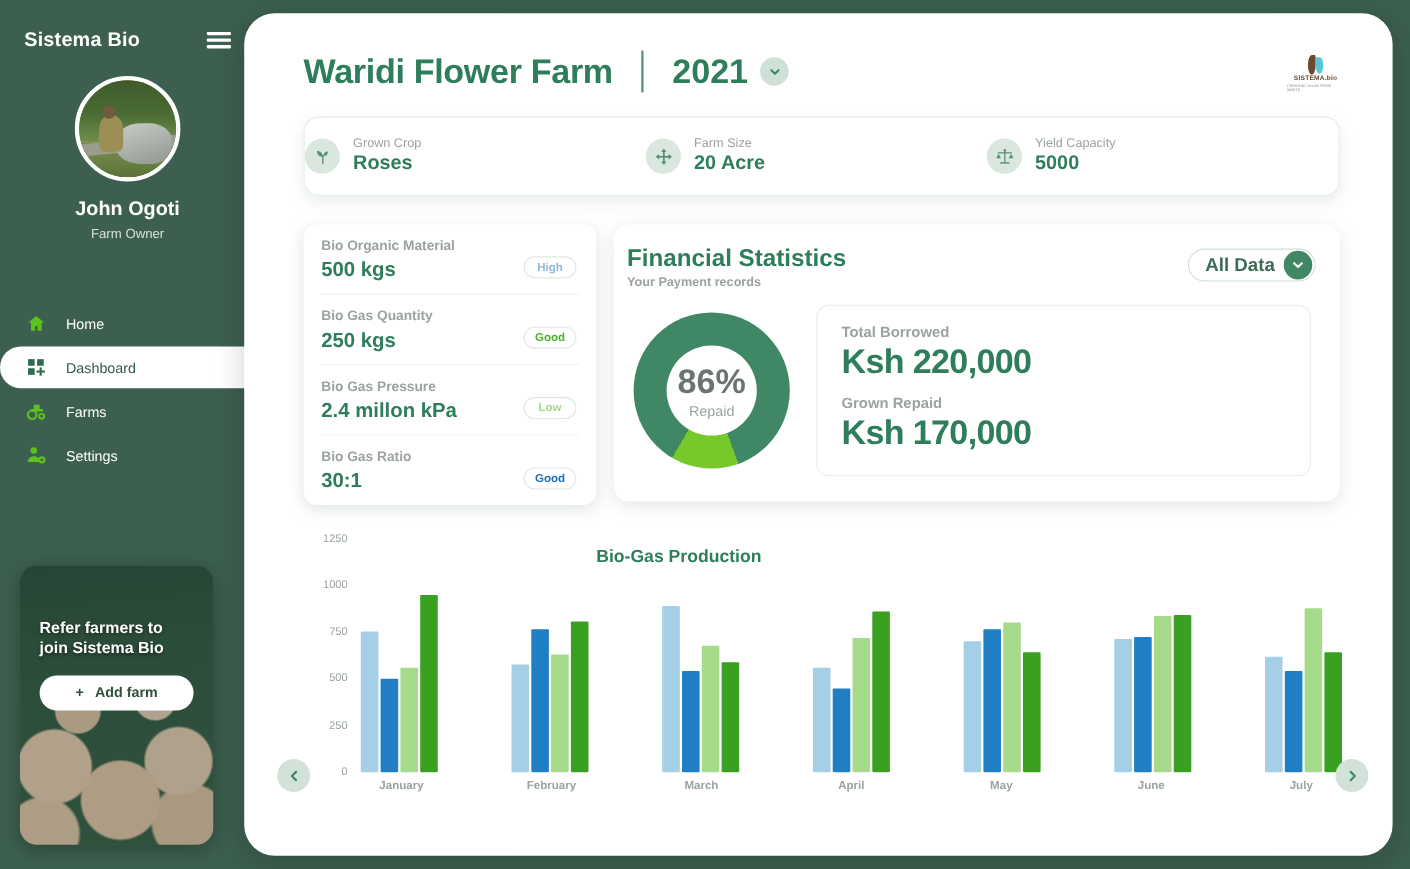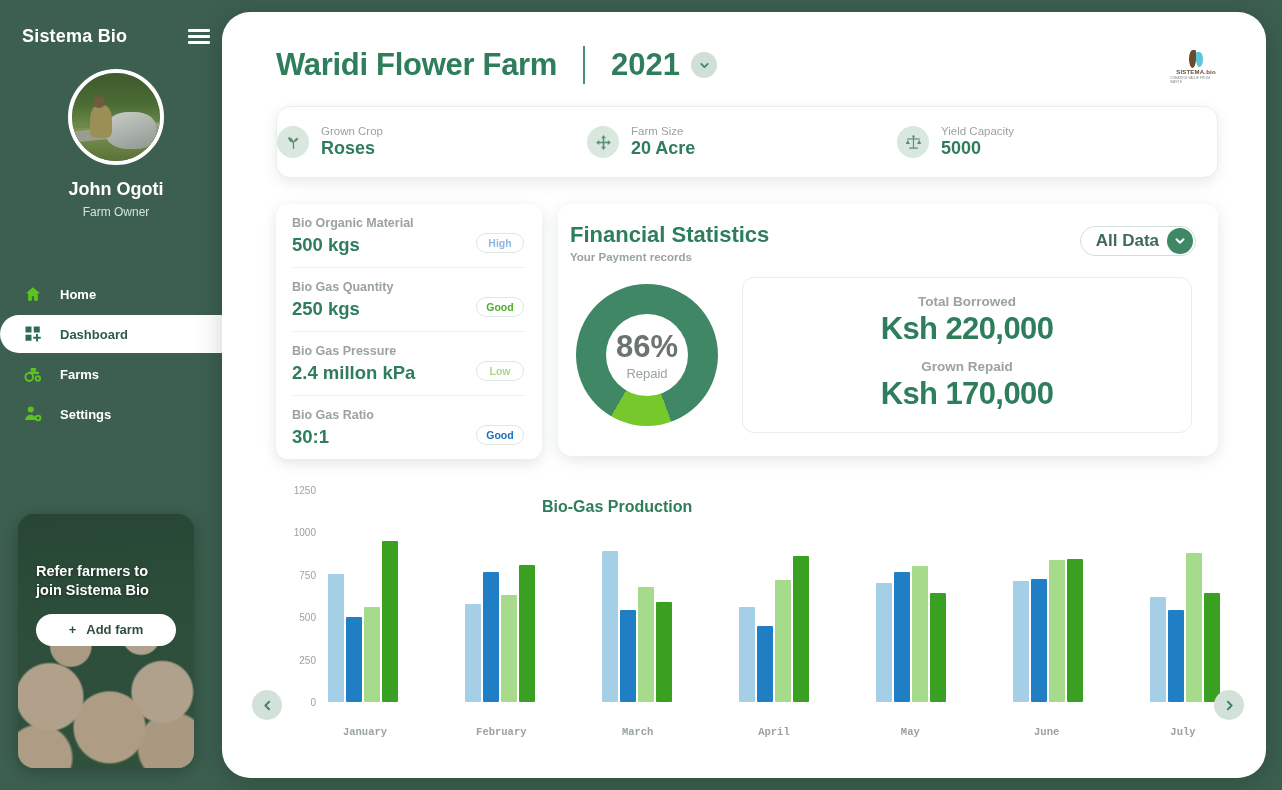--- a/index.html
+++ b/index.html
@@ -43,21 +43,21 @@
   .avatar .head { position:absolute; left:24%; bottom:60%; width:14%; height:14%;
       background:#6f5b3e; border-radius:50%; }
 
   .user-name { text-align:center; font-size: 18px; font-weight: bold; margin-top: 14px; color:#ffffff;}
   .user-role { text-align:center; font-size: 12px; color:#d8e2db; margin-top: 5px; }
 
   .nav { margin-top: 56px; }
   .nav-item {
     position: relative; display:flex; align-items:center; gap: 16px;
     height: 38px; padding-left: 22px; margin-bottom: 2px;
-    font-size: 13px; font-weight: bold; color:#ffffff; cursor:pointer;text-align:right;
+    font-size: 13px; font-weight: normal; color:#ffffff; cursor:pointer;text-align:right;
   }
   .nav-item .nav-label { color:#ffffff; }
   .nav-item.active {
     background: #ffffff; border-top-left-radius: 19px; border-bottom-left-radius: 19px;
     width: 232px;
   }
   .nav-item.active .nav-label { color:#2e5c45; }
   .nav-icon { width: 22px; height: 22px; display:flex; align-items:center; justify-content:center; }
 
   .refer-card {
@@ -174,38 +174,38 @@
   .donut-hole {
     position:absolute; left:50%; top:50%; transform:translate(-50%,-50%);
     width: 82px; height: 82px; border-radius:50%; background:#fff;
     display:flex; flex-direction:column; align-items:center; justify-content:center;
   }
   .donut-pct { font-size: 31px; font-weight:bold; color:#6b7472; }
   .donut-cap { font-size: 13px; color:#9aa3a0; margin-top:1px; }
 
   .amounts {
     flex: 1; border: 1px solid #e6efe9; border-radius: 12px;
-    padding: 16px 22px 20px 22px; margin-right: 4px; text-align: center;
+    padding: 16px 22px 20px 22px; margin-right: 4px;
   }
   .amt-label { font-size: 13.5px; color:#9aa3a0; font-weight:bold; }
   .amt-value { font-size: 31px; font-weight:bold; color:#2e7d5b; letter-spacing:-.6px; margin-top: 2px; }
   .amt-block + .amt-block { margin-top: 12px; }
 
   
   .chart-section { position:absolute; left: 0; right: 0; bottom: 18px; height: 270px; }
   .chart-title { position:absolute; left: 320px; top: 8px; font-size: 16px; font-weight:bold; color:#2e7d5b; }
   .chart-area { position:absolute; left: 54px; top: 0; right: 46px; height: 250px; }
   .y-axis { position:absolute; left: 0; top: 0; width: 40px; height: 212px; }
   .y-tick { position:absolute; right: 0; font-size: 10px; color:#9aa3a0; transform: translateY(-50%); }
   .plot { position:absolute; left: 52px; right: 0; top: 0; height: 212px;
      display:flex; align-items:flex-end; justify-content: space-between; }
   .group { display:flex; align-items:flex-end; gap: 2px; height: 100%; }
   .bar { width: 16px; border-radius: 1px; }
-  .x-labels { position:absolute; left: 52px; right: 0; top: 236px;
-     display:flex; justify-content: space-between; font-family: Liberation Mono, monospace; }
+  .x-labels { position:absolute; left: 52px; right: 0; top: 218px;
+     display:flex; justify-content: space-between; }
   .x-label { font-size: 10.5px; color:#9aa3a0; font-weight:bold; text-align:center; width: 74px; }
   .nav-arrow {
     position:absolute; width: 30px; height:30px; border-radius:50%; background:#d3e2d9;
     display:flex; align-items:center; justify-content:center; cursor:pointer; top: 200px;
   }
   .nav-arrow.left { left: 30px; }
   .nav-arrow.right { right: 22px; }
 </style>
 </head>
 <body>

